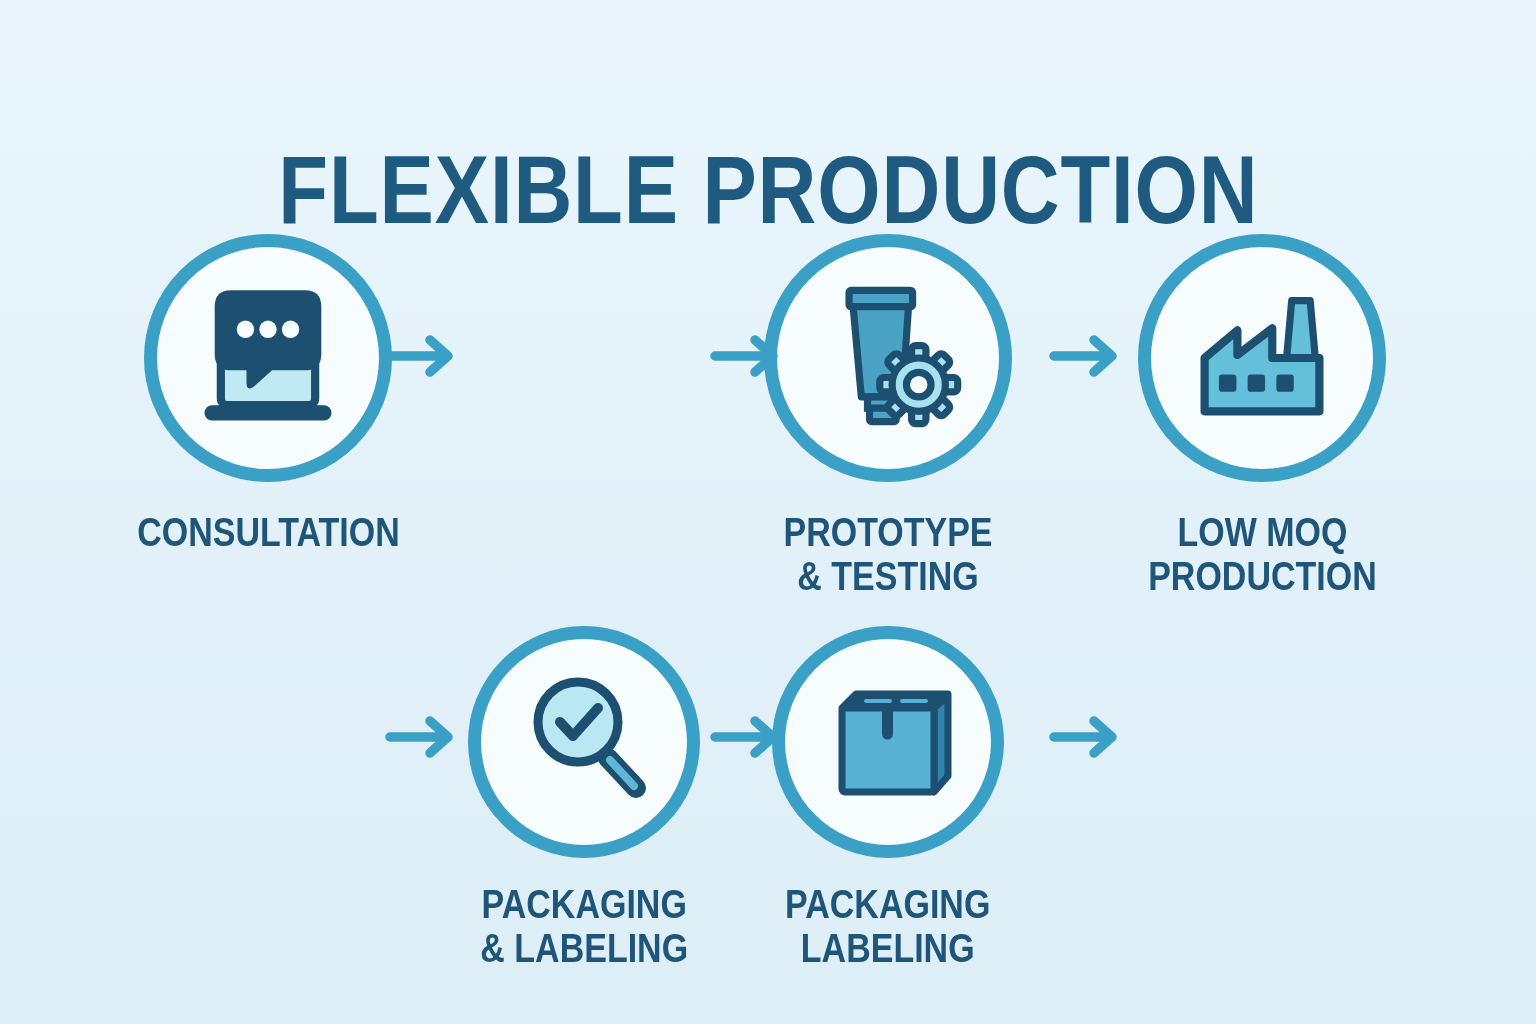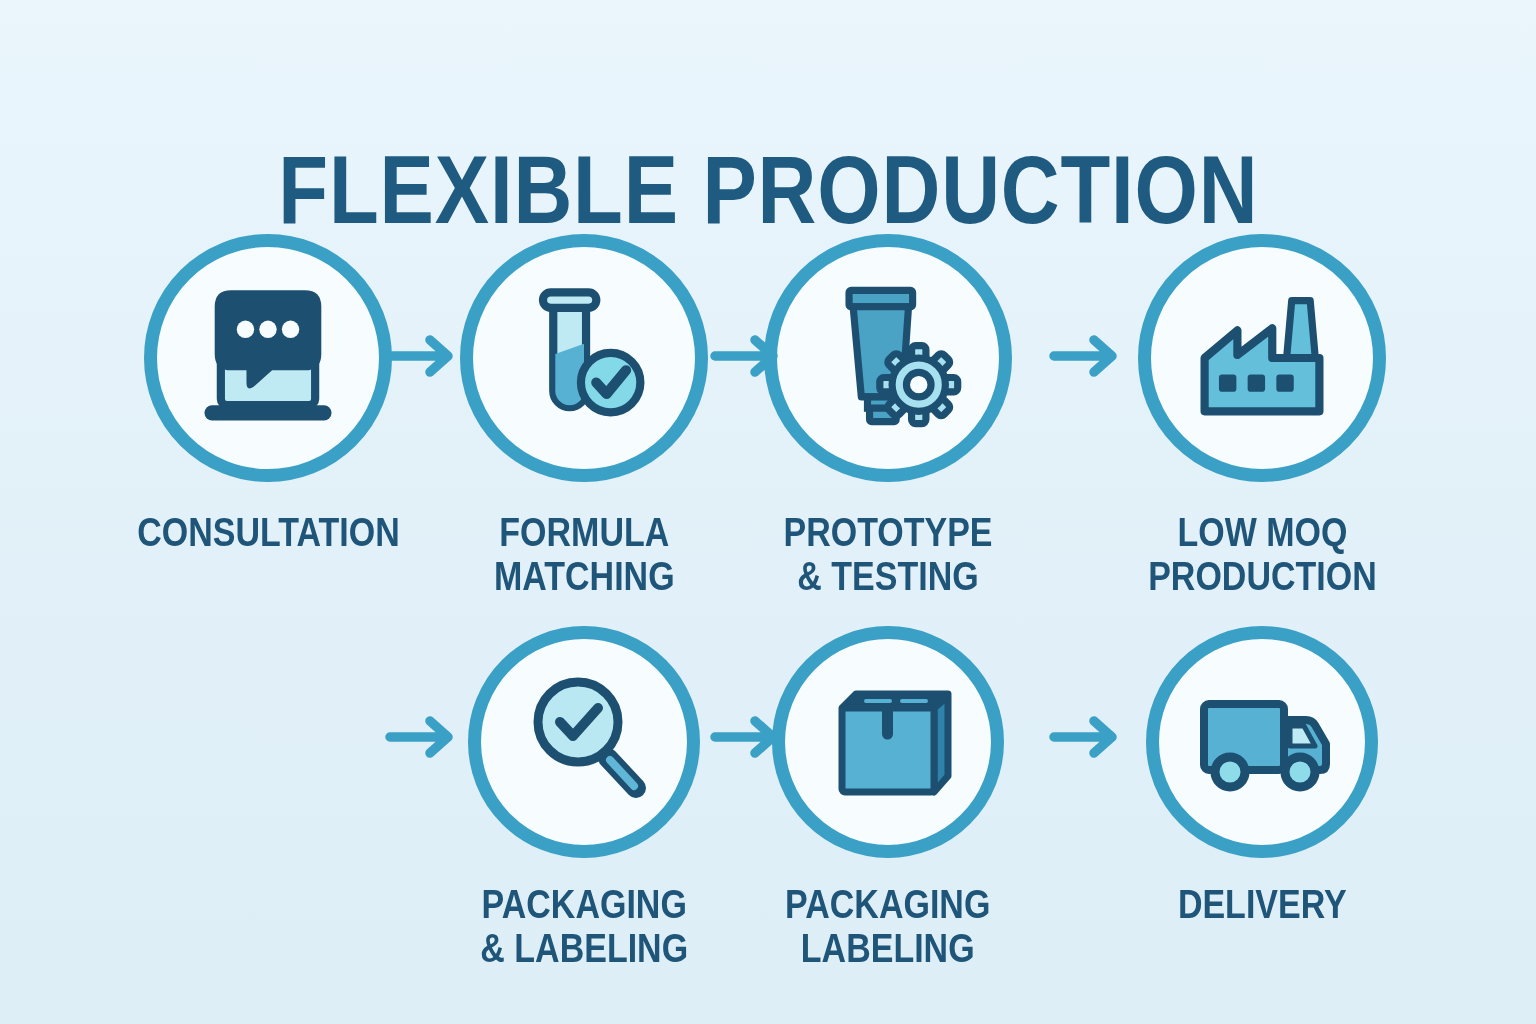--- a/index.html
+++ b/index.html
@@ -50,33 +50,20 @@
         <rect x="18" y="126" width="124" height="15" rx="7.5" fill="#1d4f70"></rect>
         <path d="M44 14 H116 Q132 14 132 30 V76 Q132 92 116 92 H84 L66 108 Q59 113 59 104 V92 H44 Q28 92 28 76 V30 Q28 14 44 14 Z" fill="#1d4f70"></path>
         <circle cx="58" cy="52" r="8.5" fill="#f7fcfe"></circle>
         <circle cx="80" cy="52" r="8.5" fill="#f7fcfe"></circle>
         <circle cx="102" cy="52" r="8.5" fill="#f7fcfe"></circle>
       </svg>
     </div>
     <div class="label">CONSULTATION</div>
   </div>
 
-  <div class="step row1 s2">
-    <div class="circle">
-      <svg class="icon" width="164" height="164" viewBox="0 0 160 160">
-        <path d="M50 30 V112 A16 16 0 0 0 82 112 V30 Z" fill="#bfe9f3" stroke="#1d4f70" stroke-width="8" stroke-linejoin="round"></path>
-        <path d="M52 76 L80 66 V112 A14 14 0 0 1 52 112 Z" fill="#57b1d3"></path>
-        <rect x="40" y="16" width="52" height="15" rx="7.5" fill="#bfe9f3" stroke="#1d4f70" stroke-width="8"></rect>
-        <circle cx="106" cy="104" r="29" fill="#84d9e9" stroke="#1d4f70" stroke-width="8"></circle>
-        <path d="M92 104 L102 115 L121 92" fill="none" stroke="#1d4f70" stroke-width="10" stroke-linecap="round" stroke-linejoin="round"></path>
-      </svg>
-    </div>
-    <div class="label">FORMULA
-MATCHING</div>
-  </div>
 
   <div class="step row1 s3">
     <div class="circle">
       <svg class="icon" width="164" height="164" viewBox="0 0 160 160">
         <rect x="42" y="14" width="62" height="16" rx="2" fill="#4aa2c5" stroke="#1d4f70" stroke-width="7" stroke-linejoin="round"></rect>
         <path d="M46 30 H100 L94 118 H54 Z" fill="#4aa2c5" stroke="#1d4f70" stroke-width="7" stroke-linejoin="round"></path>
         <rect x="60" y="118" width="30" height="11" fill="#4aa2c5" stroke="#1d4f70" stroke-width="7"></rect>
         <rect x="62" y="129" width="26" height="13" rx="2" fill="#4aa2c5" stroke="#1d4f70" stroke-width="7"></rect>
         <g transform="translate(110,106)">
           <g fill="#a7e0ef" stroke="#1d4f70" stroke-width="7" stroke-linejoin="round">
@@ -133,32 +120,20 @@
         <path d="M58 39 H82 M94 39 H118" stroke="#57b1d3" stroke-width="4" stroke-linecap="round"></path>
         <path d="M126 46 L140 34 V114 L126 130 Z" fill="#2f82aa" stroke="#1d4f70" stroke-width="7" stroke-linejoin="round"></path>
         <rect x="34" y="46" width="92" height="84" rx="3" fill="#57b1d3" stroke="#1d4f70" stroke-width="7" stroke-linejoin="round"></rect>
         <path d="M74 46 H85 V72 A5.5 5.5 0 0 1 74 72 Z" fill="#1d4f70"></path>
       </svg>
     </div>
     <div class="label">PACKAGING
 LABELING</div>
   </div>
 
-  <div class="step row2 s4">
-    <div class="circle">
-      <svg class="icon" width="160" height="160" viewBox="0 0 160 160">
-        <rect x="22" y="42" width="80" height="66" rx="5" fill="#57b1d3" stroke="#1d4f70" stroke-width="8"></rect>
-        <path d="M102 58 H124 Q130 58 133 63 L144 82 V102 Q144 108 138 108 H102 Z" fill="#57b1d3" stroke="#1d4f70" stroke-width="8" stroke-linejoin="round"></path>
-        <path d="M108 64 H122 L133 84 H108 Z" fill="#bfe9f3" stroke="#1d4f70" stroke-width="5" stroke-linejoin="round"></path>
-        <circle cx="48" cy="110" r="15" fill="#8edcea" stroke="#1d4f70" stroke-width="9"></circle>
-        <circle cx="118" cy="110" r="15" fill="#8edcea" stroke="#1d4f70" stroke-width="9"></circle>
-      </svg>
-    </div>
-    <div class="label">DELIVERY</div>
-  </div>
 
   <div class="arrow arow1 ar1">
     <svg width="84" height="46" viewBox="0 0 84 46">
         <path d="M6 23 H58 M46 7 L64 23 L46 39" fill="none" stroke="#3aa0c6" stroke-width="9.5" stroke-linecap="round" stroke-linejoin="round"></path>
       </svg>
   </div>
   <div class="arrow arow1 ar2">
     <svg width="84" height="46" viewBox="0 0 84 46">
         <path d="M6 23 H58 M46 7 L64 23 L46 39" fill="none" stroke="#3aa0c6" stroke-width="9.5" stroke-linecap="round" stroke-linejoin="round"></path>
       </svg>

